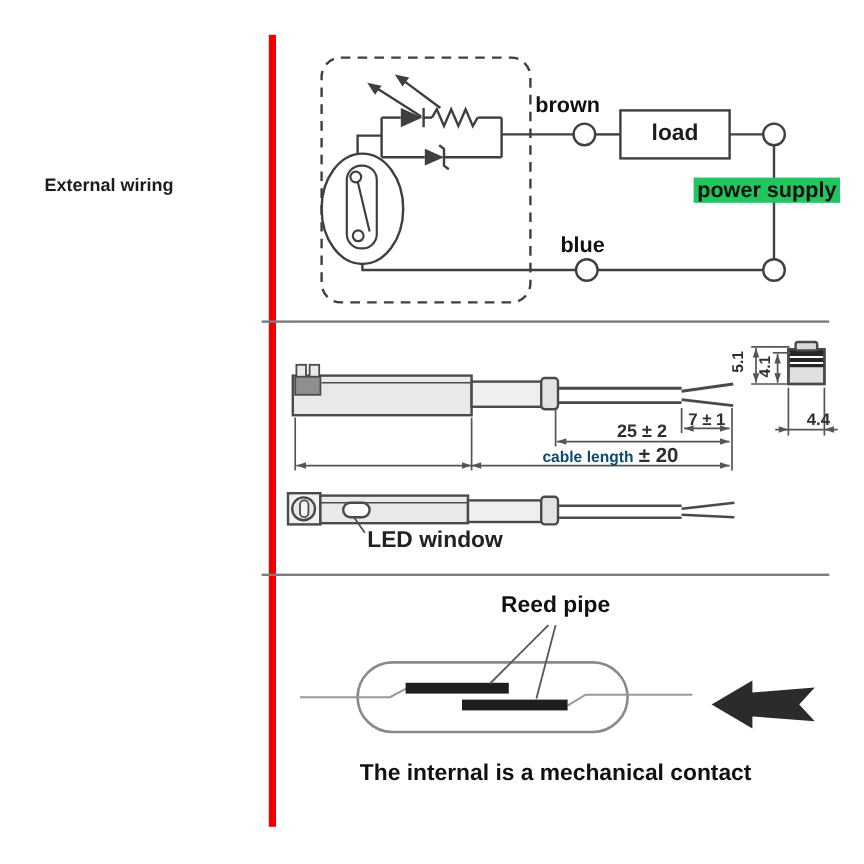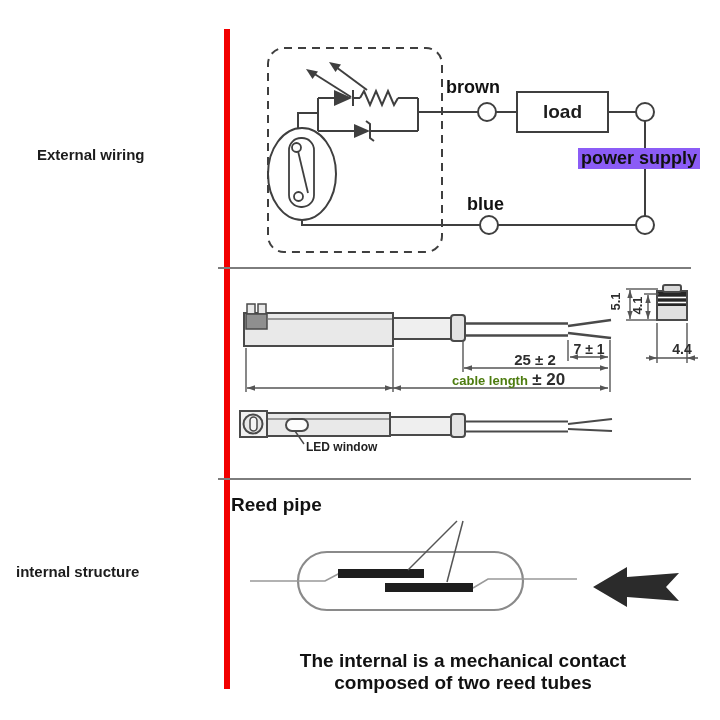--- a/index.html
+++ b/index.html
@@ -9,25 +9,25 @@
   }
   .abs{position:absolute;}
   .lbl{font-weight:bold;font-size:15px;color:#1c1c1c;white-space:nowrap;}
   .wire-lbl{font-weight:bold;font-size:18px;color:#111;white-space:nowrap;}
   .dim{font-weight:600;color:#2e2e2e;white-space:nowrap;text-align:center;}
   .rot{transform:rotate(-90deg);transform-origin:center center;}
   #red-line{left:224px;top:29px;width:6px;height:660px;background:#f20000;}
   .hdiv{left:218px;width:473px;height:2px;background:#7d7d7d;}
   #diagram-svg{left:0;top:0;}
   #load-label{left:517px;top:92px;width:91px;height:40px;line-height:40px;text-align:center;font-weight:bold;font-size:19px;}
-  #power-supply-label{left:578px;top:148px;background:#8b5cf6;padding:0 3px;}
-  #caption{left:231px;top:634px;width:464px;text-align:center;font-weight:bold;font-size:19px;line-height:22px;color:#111;margin-top:16px;}
-  #reed-pipe-label{left:231px;top:494px;width:464px;font-weight:bold;font-size:19px;color:#111;}
+  #power-supply-label{left:578px;top:148px;background:#22c55e;padding:0 3px;}
+  #caption{left:231px;top:634px;width:464px;text-align:center;font-weight:bold;font-size:19px;line-height:22px;color:#111;}
+  #reed-pipe-label{left:231px;top:494px;width:464px;text-align:center;font-weight:bold;font-size:19px;color:#111;}
   #cable-length-wrap{left:452px;top:370px;white-space:nowrap;}
-  #cable-length-wrap .small{font-weight:bold;font-size:13px;color:#4d7c0f;}
+  #cable-length-wrap .small{font-weight:bold;font-size:13px;color:#0c4a6e;}
   #cable-length-wrap .big{font-weight:600;font-size:17px;color:#2e2e2e;margin-top:48px;}
 </style>
 </head>
 <body>
 
 <div id="stage">
 
   <svg id="diagram-svg" class="abs" width="720" height="720" viewBox="0 0 720 720">
 
     <g stroke="#3f3f3f" stroke-width="2" fill="none">
@@ -153,34 +153,32 @@
       <line x1="463" y1="521" x2="447" y2="582" stroke="#555555" stroke-width="1.5"></line>
       <polygon points="593,587 627,567 627,577 679,573 666,587 679,601 627,597 627,607" fill="#2b2b2b"></polygon>
     </g>
   </svg>
 
   <div id="red-line" class="abs"></div>
   <div class="abs hdiv" style="top:267px;"></div>
   <div class="abs hdiv" style="top:478px;"></div>
 
   <div class="abs lbl" style="left:37px;top:146px;">External wiring</div>
-  <div class="abs lbl" style="left:16px;top:563px;">internal structure</div>
 
   <div class="abs wire-lbl" style="left:446px;top:77px;">brown</div>
   <div class="abs wire-lbl" style="left:467px;top:194px;">blue</div>
   <div id="load-label" class="abs">load</div>
   <div id="power-supply-label" class="abs wire-lbl">power supply</div>
 
   <div class="abs dim" style="left:566px;top:341px;width:46px;font-size:14px;">7 ± 1</div>
   <div class="abs dim" style="left:490px;top:351px;width:90px;font-size:15px;">25 ± 2</div>
   <div id="cable-length-wrap" class="abs"><span class="small">cable length</span> <span class="big">± 20</span></div>
   <div class="abs dim rot" style="left:601px;top:294px;width:28px;font-size:13px;">5.1</div>
   <div class="abs dim rot" style="left:623px;top:298px;width:28px;font-size:13px;">4.1</div>
   <div class="abs dim" style="left:657px;top:341px;width:50px;font-size:14px;">4.4</div>
-  <div class="abs" style="left:306px;top:440px;font-weight:bold;font-size:12px;color:#222;">LED window</div>
+  <div class="abs" style="left:306px;top:440px;font-weight:bold;font-size:19px;color:#222;">LED window</div>
 
   <div id="reed-pipe-label" class="abs">Reed pipe</div>
   <div id="caption" class="abs">
     <div>The internal is a mechanical contact</div>
-    <div>composed of two reed tubes</div>
   </div>
 
 </div>
 
 </body></html>

